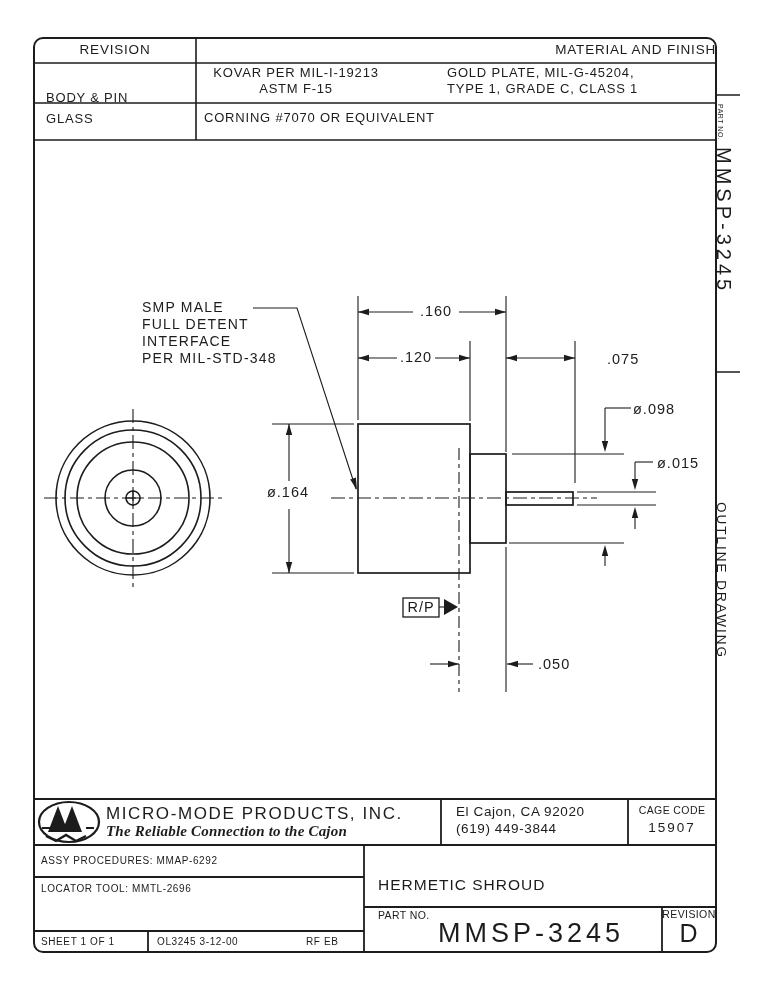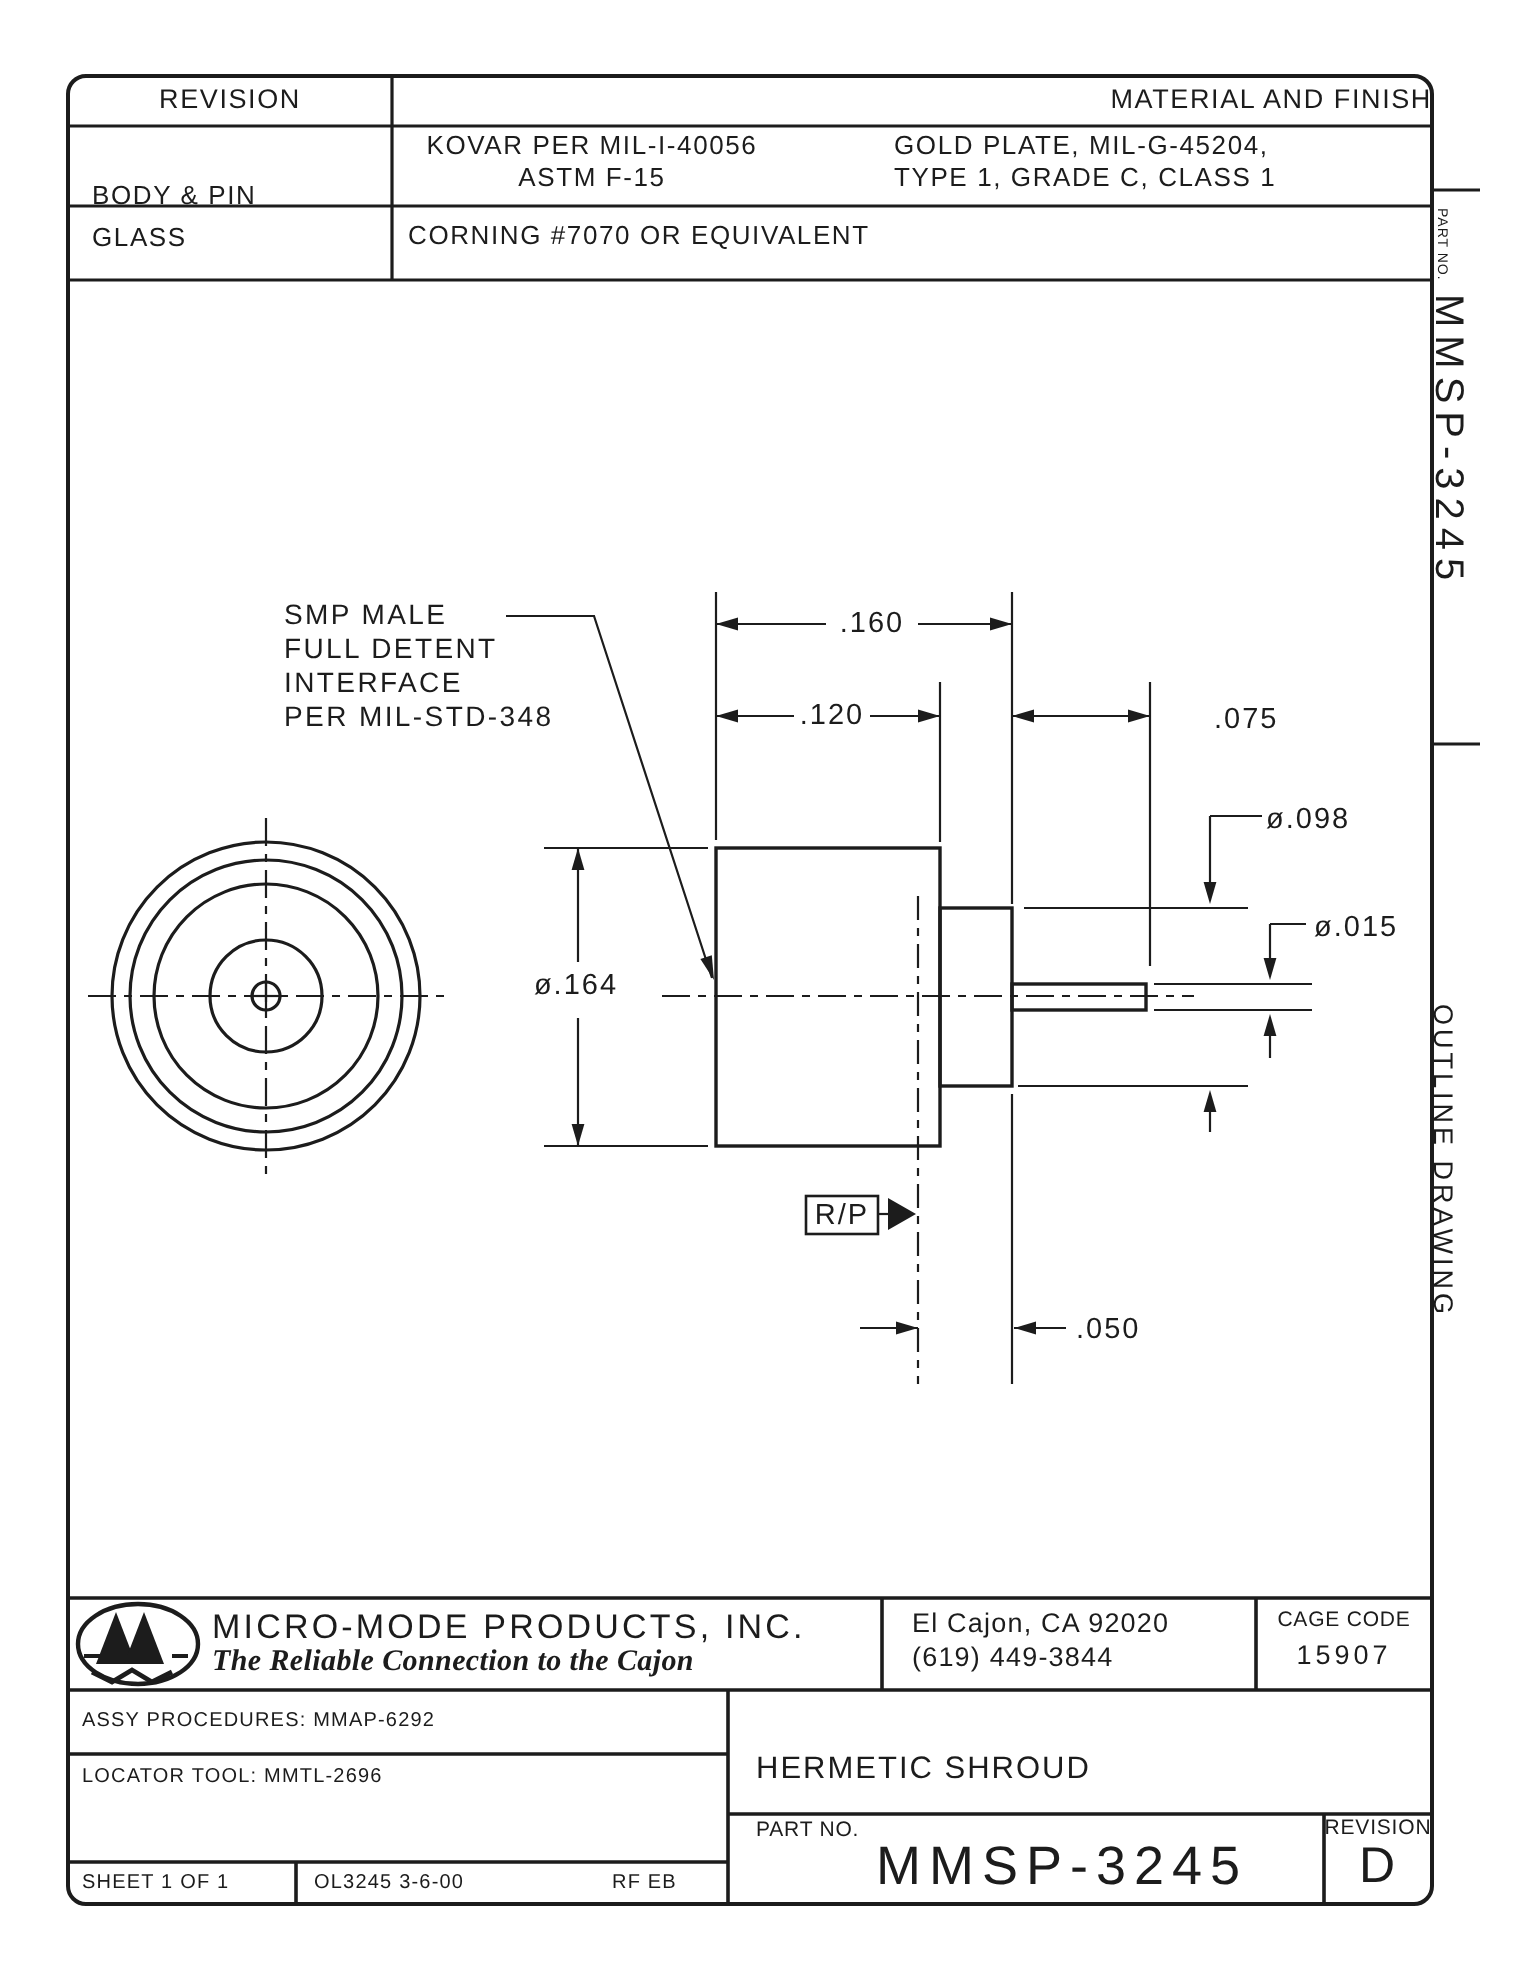--- a/index.html
+++ b/index.html
@@ -152,21 +152,21 @@
       <polygon points="48,832 58,806 68,832" fill="#1c1c1c"></polygon>
       <polygon points="62,832 72,806 82,832" fill="#1c1c1c"></polygon>
       <polyline points="46,836 56,841 66,835 76,841 86,836" fill="none" stroke="#1c1c1c" stroke-width="2.4"></polyline>
     </g>
   </svg>
 
   <div class="t tbl-hdr ctr" style="left:34px;top:43px;width:162px;">REVISION</div>
   <div class="t tbl-hdr ctr" style="left:196px;top:43px;width:520px;text-align:right;">MATERIAL AND FINISH</div>
 
   <div class="t tbl-cell" style="left:46px;top:91px;">BODY &amp; PIN</div>
-  <div class="t tbl-cell ctr" style="left:196px;top:66px;width:200px;">KOVAR PER MIL-I-40056</div>
+  <div class="t tbl-cell ctr" style="left:196px;top:66px;width:200px;">KOVAR PER MIL-I-19213</div>
   <div class="t tbl-cell ctr" style="left:196px;top:82px;width:200px;">ASTM F-15</div>
   <div class="t tbl-cell" style="left:447px;top:66px;">GOLD PLATE, MIL-G-45204,</div>
   <div class="t tbl-cell" style="left:447px;top:82px;">TYPE 1, GRADE C, CLASS 1</div>
 
   <div class="t tbl-cell" style="left:46px;top:112px;">GLASS</div>
   <div class="t tbl-cell" style="left:204px;top:111px;">CORNING #7070 OR EQUIVALENT</div>
 
   <div class="vtext" style="left:717px;top:104px;font-size:7px;letter-spacing:0.5px;">PART NO.</div>
   <div class="vtext" style="left:712px;top:147px;font-size:20px;letter-spacing:4px;">MMSP-3245</div>
   <div class="vtext" style="left:714px;top:502px;font-size:13.5px;letter-spacing:2px;">OUTLINE DRAWING</div>
@@ -176,21 +176,21 @@
 
   <div class="t addr" style="left:456px;top:805px;">El Cajon, CA  92020</div>
   <div class="t addr" style="left:456px;top:822px;">(619) 449-3844</div>
 
   <div class="t small-lbl ctr" style="left:628px;top:805px;width:88px;">CAGE CODE</div>
   <div class="t addr ctr" style="left:628px;top:821px;width:88px;letter-spacing:2px;">15907</div>
 
   <div class="t tb-row" style="left:41px;top:855px;">ASSY PROCEDURES: MMAP-6292</div>
   <div class="t tb-row" style="left:41px;top:883px;">LOCATOR TOOL: MMTL-2696</div>
   <div class="t tb-row" style="left:41px;top:936px;">SHEET 1 OF 1</div>
-  <div class="t tb-row" style="left:157px;top:936px;">OL3245 3-6-00</div>
+  <div class="t tb-row" style="left:157px;top:936px;">OL3245 3-12-00</div>
   <div class="t tb-row" style="left:306px;top:936px;">RF EB</div>
 
   <div class="t title-line" style="left:378px;top:876px;">HERMETIC SHROUD</div>
 
   <div class="t small-lbl" style="left:378px;top:910px;">PART NO.</div>
   <div class="t partno-big ctr" style="left:400px;top:919px;width:262px;">MMSP-3245</div>
 
   <div class="t small-lbl ctr" style="left:662px;top:909px;width:54px;">REVISION</div>
   <div class="t rev-big ctr" style="left:662px;top:920px;width:54px;">D</div>
 

